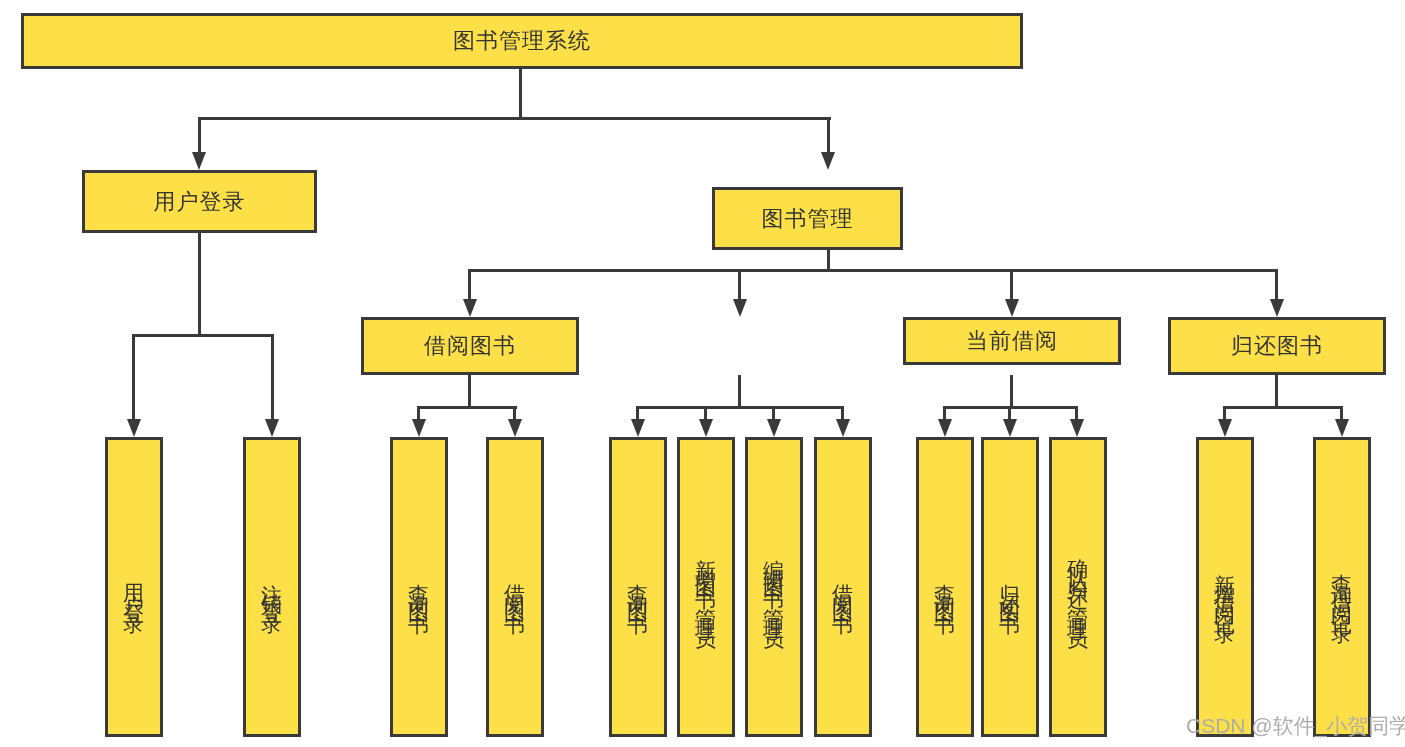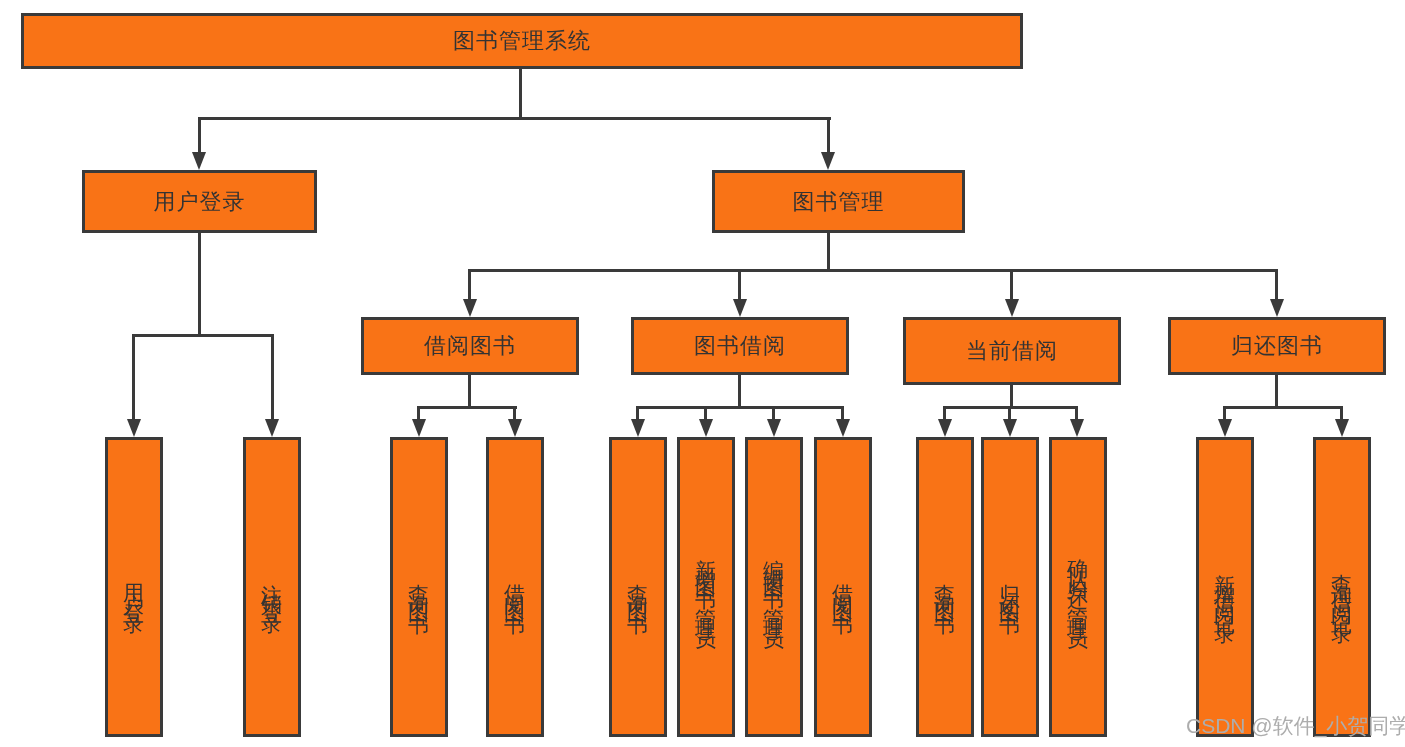--- a/index.html
+++ b/index.html
@@ -14,21 +14,21 @@
     position:relative;
     width:1405px;height:747px;
     background:var(--background);
     font-family:"Liberation Sans","DejaVu Sans",sans-serif;
     color:var(--text);
     overflow:hidden;
   }
   .box{
     position:absolute;
     box-sizing:border-box;
-    background:#f97316;
+    background:#fde047;
     border:3px solid var(--border);
     display:flex;
     align-items:center;
     justify-content:center;
   }
   .box.h .lbl{
     font-size:22px;
     letter-spacing:1px;
     white-space:nowrap;
     color:var(--text);
@@ -123,31 +123,28 @@
   <div class="vl" style="left:1340px;top:406px;height:16px"></div>
   <div class="arr" style="left:1335px;top:419px"></div>
 
   <div class="box h" style="left:21px;top:13px;width:1002px;height:56px">
     <span class="lbl">图书管理系统</span>
   </div>
 
   <div class="box h" style="left:82px;top:170px;width:235px;height:63px">
     <span class="lbl">用户登录</span>
   </div>
-  <div class="box h" style="left:712px;top:170px;width:253px;height:63px">
+  <div class="box h" style="left:712px;top:187px;width:191px;height:63px">
     <span class="lbl">图书管理</span>
   </div>
 
   <div class="box h" style="left:361px;top:317px;width:218px;height:58px">
     <span class="lbl">借阅图书</span>
   </div>
-  <div class="box h" style="left:631px;top:317px;width:218px;height:58px">
-    <span class="lbl">图书借阅</span>
-  </div>
-  <div class="box h" style="left:903px;top:317px;width:218px;height:68px">
+  <div class="box h" style="left:903px;top:317px;width:218px;height:48px">
     <span class="lbl">当前借阅</span>
   </div>
   <div class="box h" style="left:1168px;top:317px;width:218px;height:58px">
     <span class="lbl">归还图书</span>
   </div>
 
   <div class="box v" style="left:105px;top:437px;width:58px;height:300px">
     <span class="lbl">用户登录</span>
   </div>
   <div class="box v" style="left:243px;top:437px;width:58px;height:300px">

